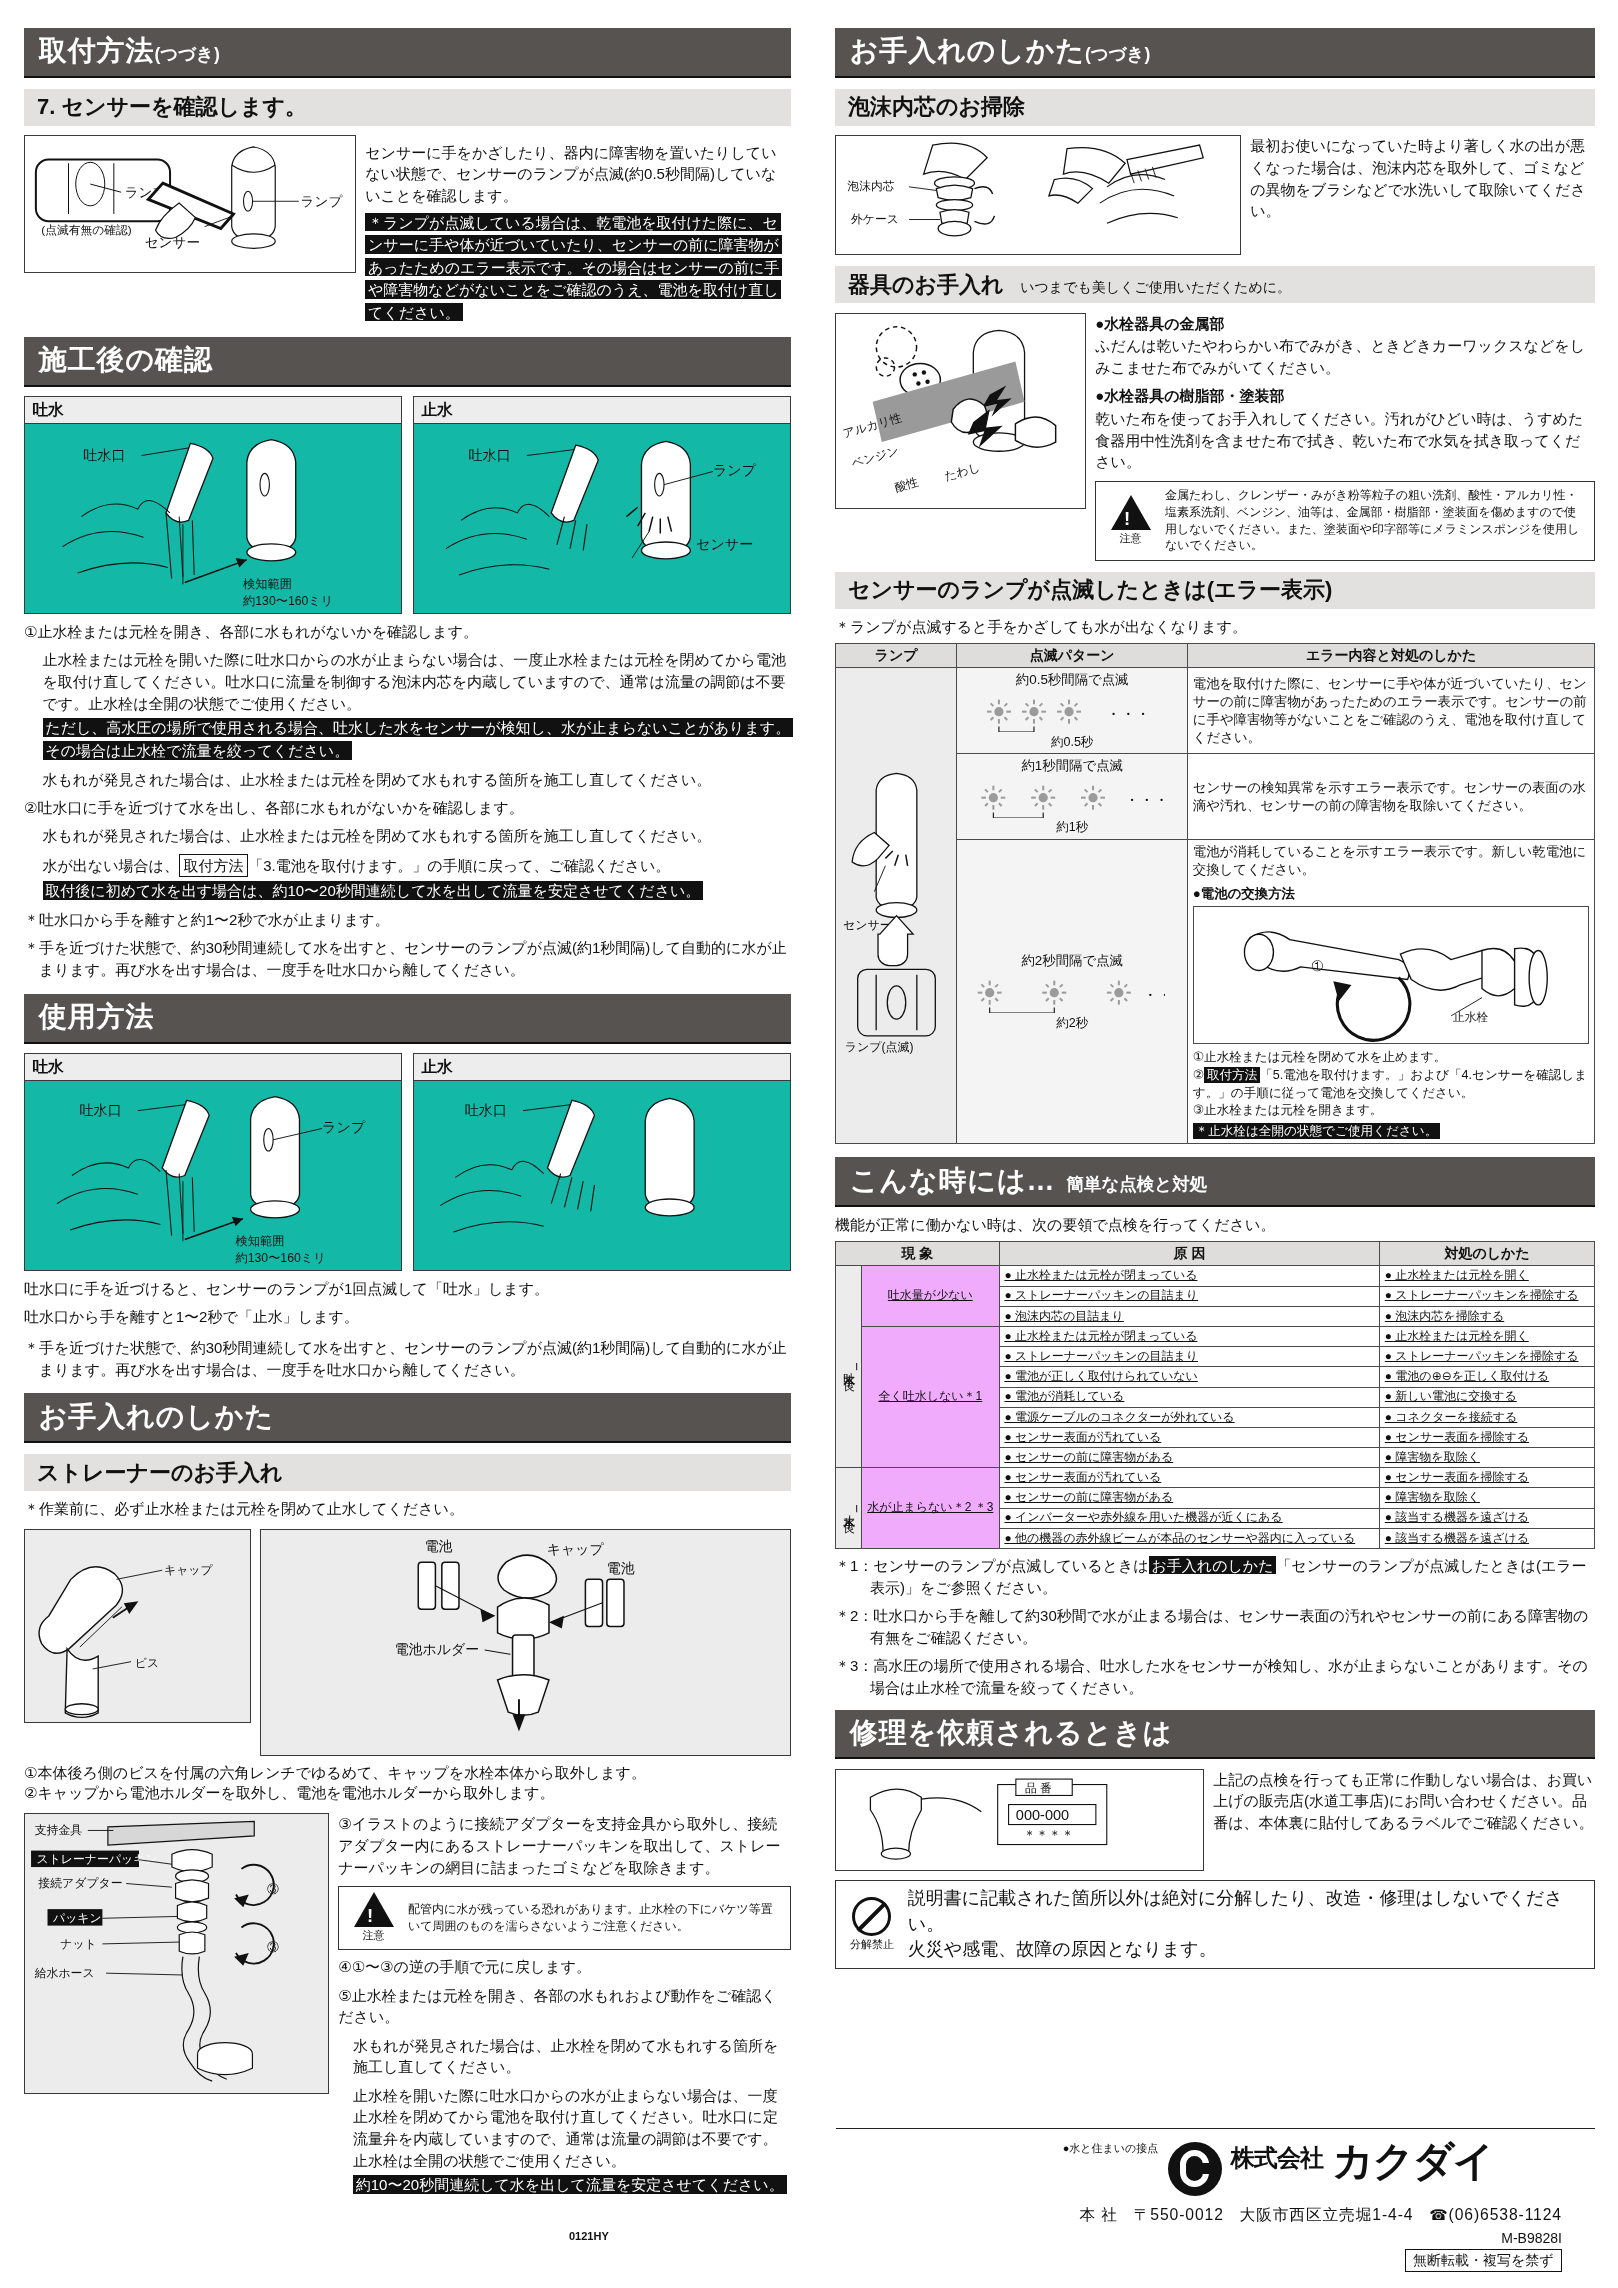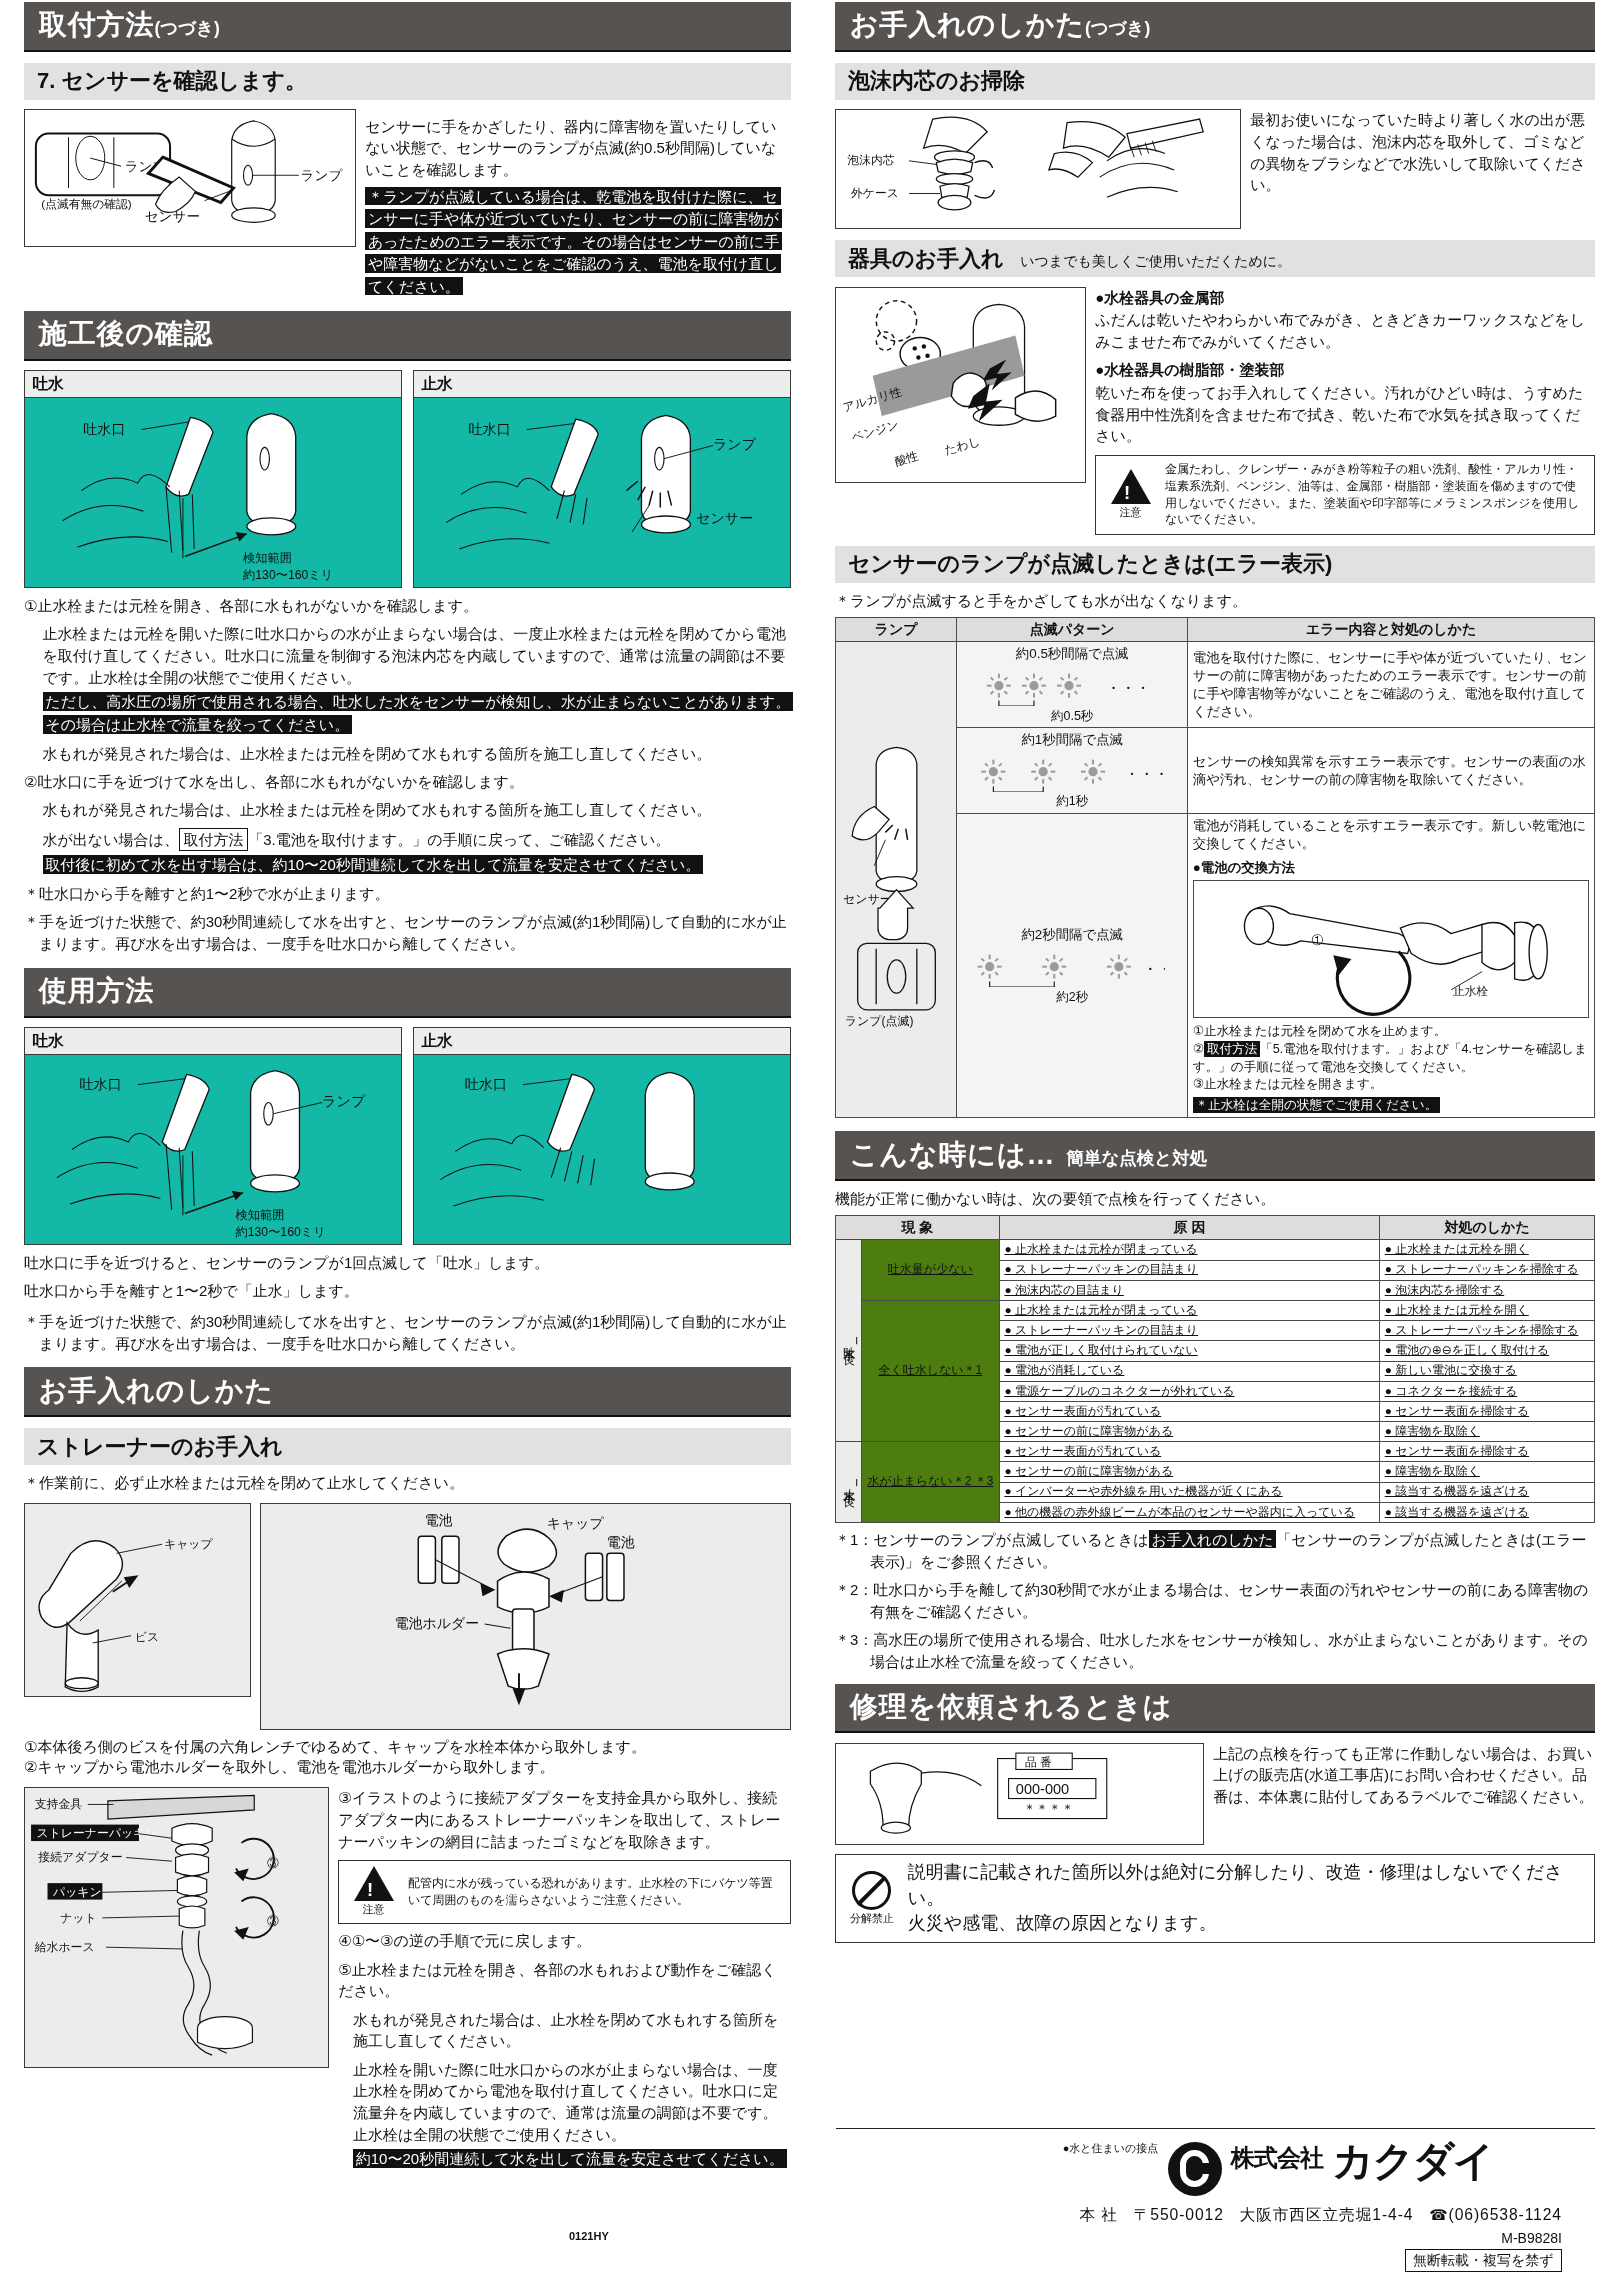--- a/index.html
+++ b/index.html
@@ -6,21 +6,21 @@
   html, body { margin:0; padding:0; }
   body {
     width:1619px; height:2289px;
     background:#ffffff;
     font-family:"Liberation Sans","DejaVu Sans",sans-serif;
     color:#111;
     position:relative;
     overflow:hidden;
   }
   .page { position:relative; width:1619px; height:2289px; padding:0; }
-  .cols { display:flex; gap:11px; padding:2px 24px 0 24px; }
+  .cols { display:flex; gap:11px; padding:28px 24px 0 24px; }
   .col-l { width:781px; padding-right:13px; }
   .col-r { width:781px; padding-left:20px; }
 
   
   .band {
     background:#565351; color:#fff;
     font-size:28px; font-weight:bold;
     padding:8.3px 14.8px 10px 14.8px;
     letter-spacing:0.9px;
     line-height:1.05;
@@ -65,21 +65,21 @@
 
   
   table { border-collapse:collapse; width:100%; }
   td, th { border:1px solid #4a4a4a; padding:2.8px 4.6px; font-size:13px; vertical-align:middle; }
   th { background:#dedddc; font-weight:bold; text-align:center; font-size:14px;}
   .errtbl td { font-size:13.4px; line-height:1.35; }
   .errtbl .lampcell { background:#ececec; text-align:center; width:118px;}
   .errtbl .patcell { text-align:center; width:231px; background:#f4f4f4;}
   .tr-tbl td { font-size:12px; padding:1.8px 4.6px; line-height:1.3;text-decoration:underline;}
   .tr-tbl .vert { width:24px; text-align:center; background:#ececec; font-size:12px; }
-  .tr-tbl .phen { width:138px; text-align:center; background:#4d7c0f; }
+  .tr-tbl .phen { width:138px; text-align:center; background:#f0abfc; }
   .vtxt { writing-mode:vertical-rl; text-orientation:upright; letter-spacing:1.8px; margin:0 auto; }
 
   
   .caution {
     display:flex; align-items:center; gap:7.4px;
     border:1.3px solid #333; padding:5.5px 7.4px; margin-top:7.4px;
   }
   .caut-mark { width:54px; flex:0 0 54px; text-align:center; }
   .tri {
     width:0;height:0;border-left:20px solid transparent;border-right:20px solid transparent;

